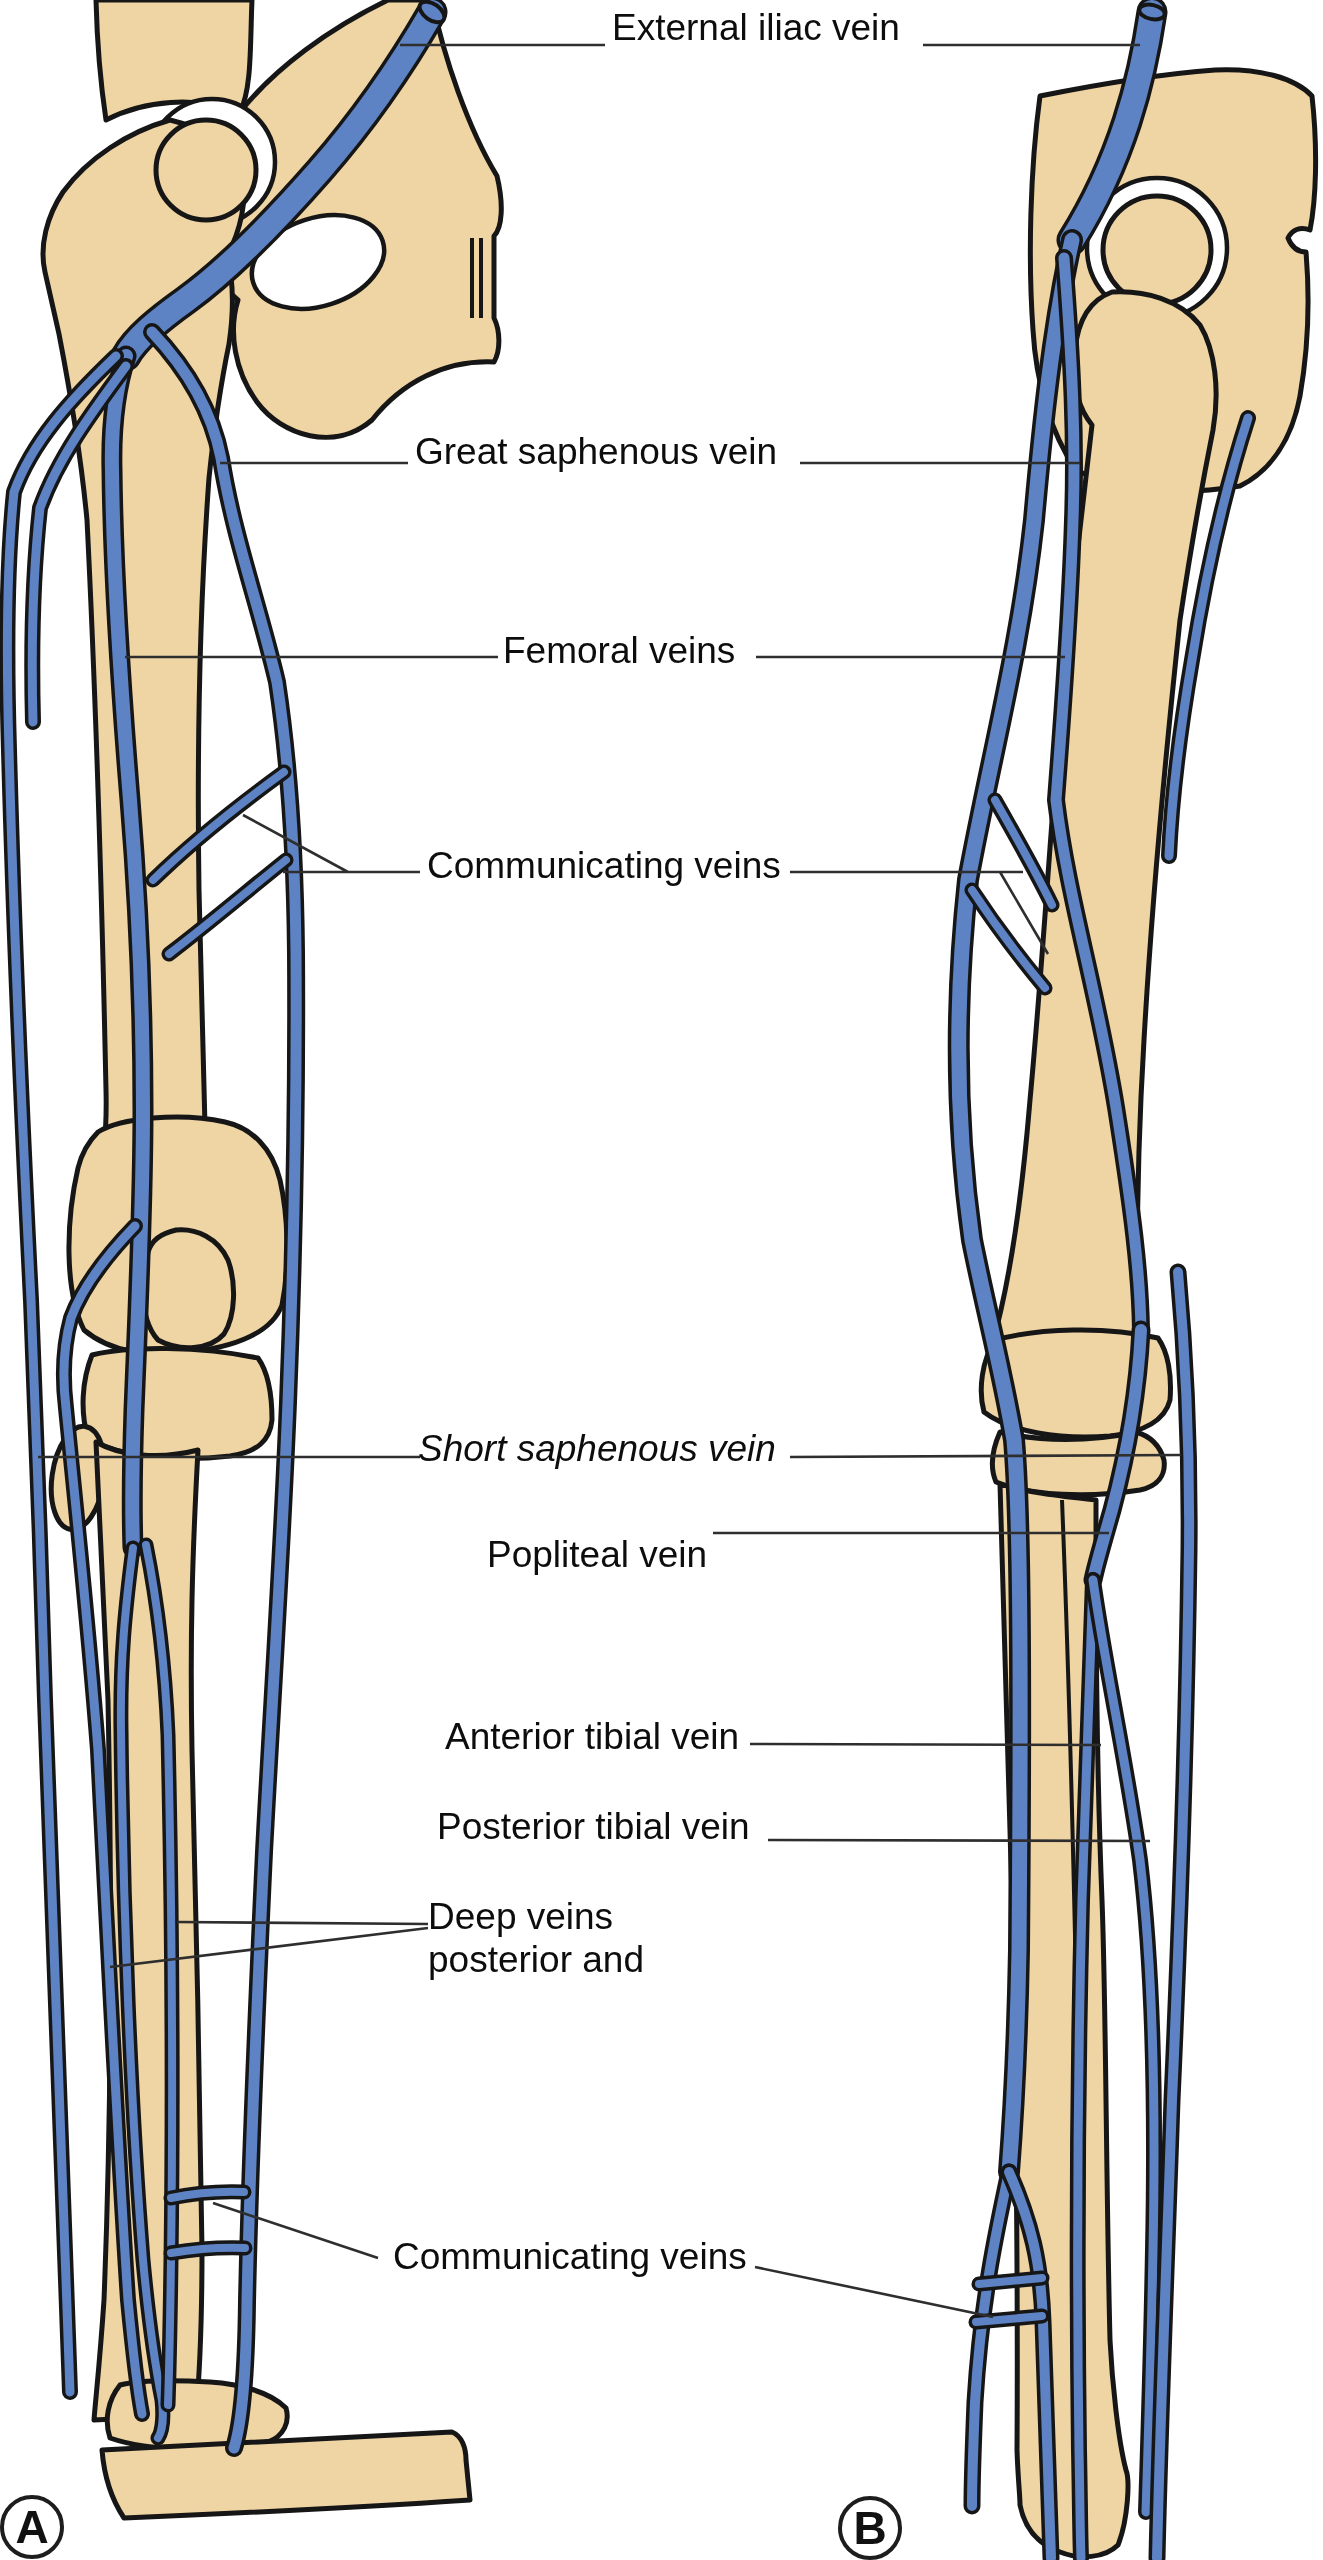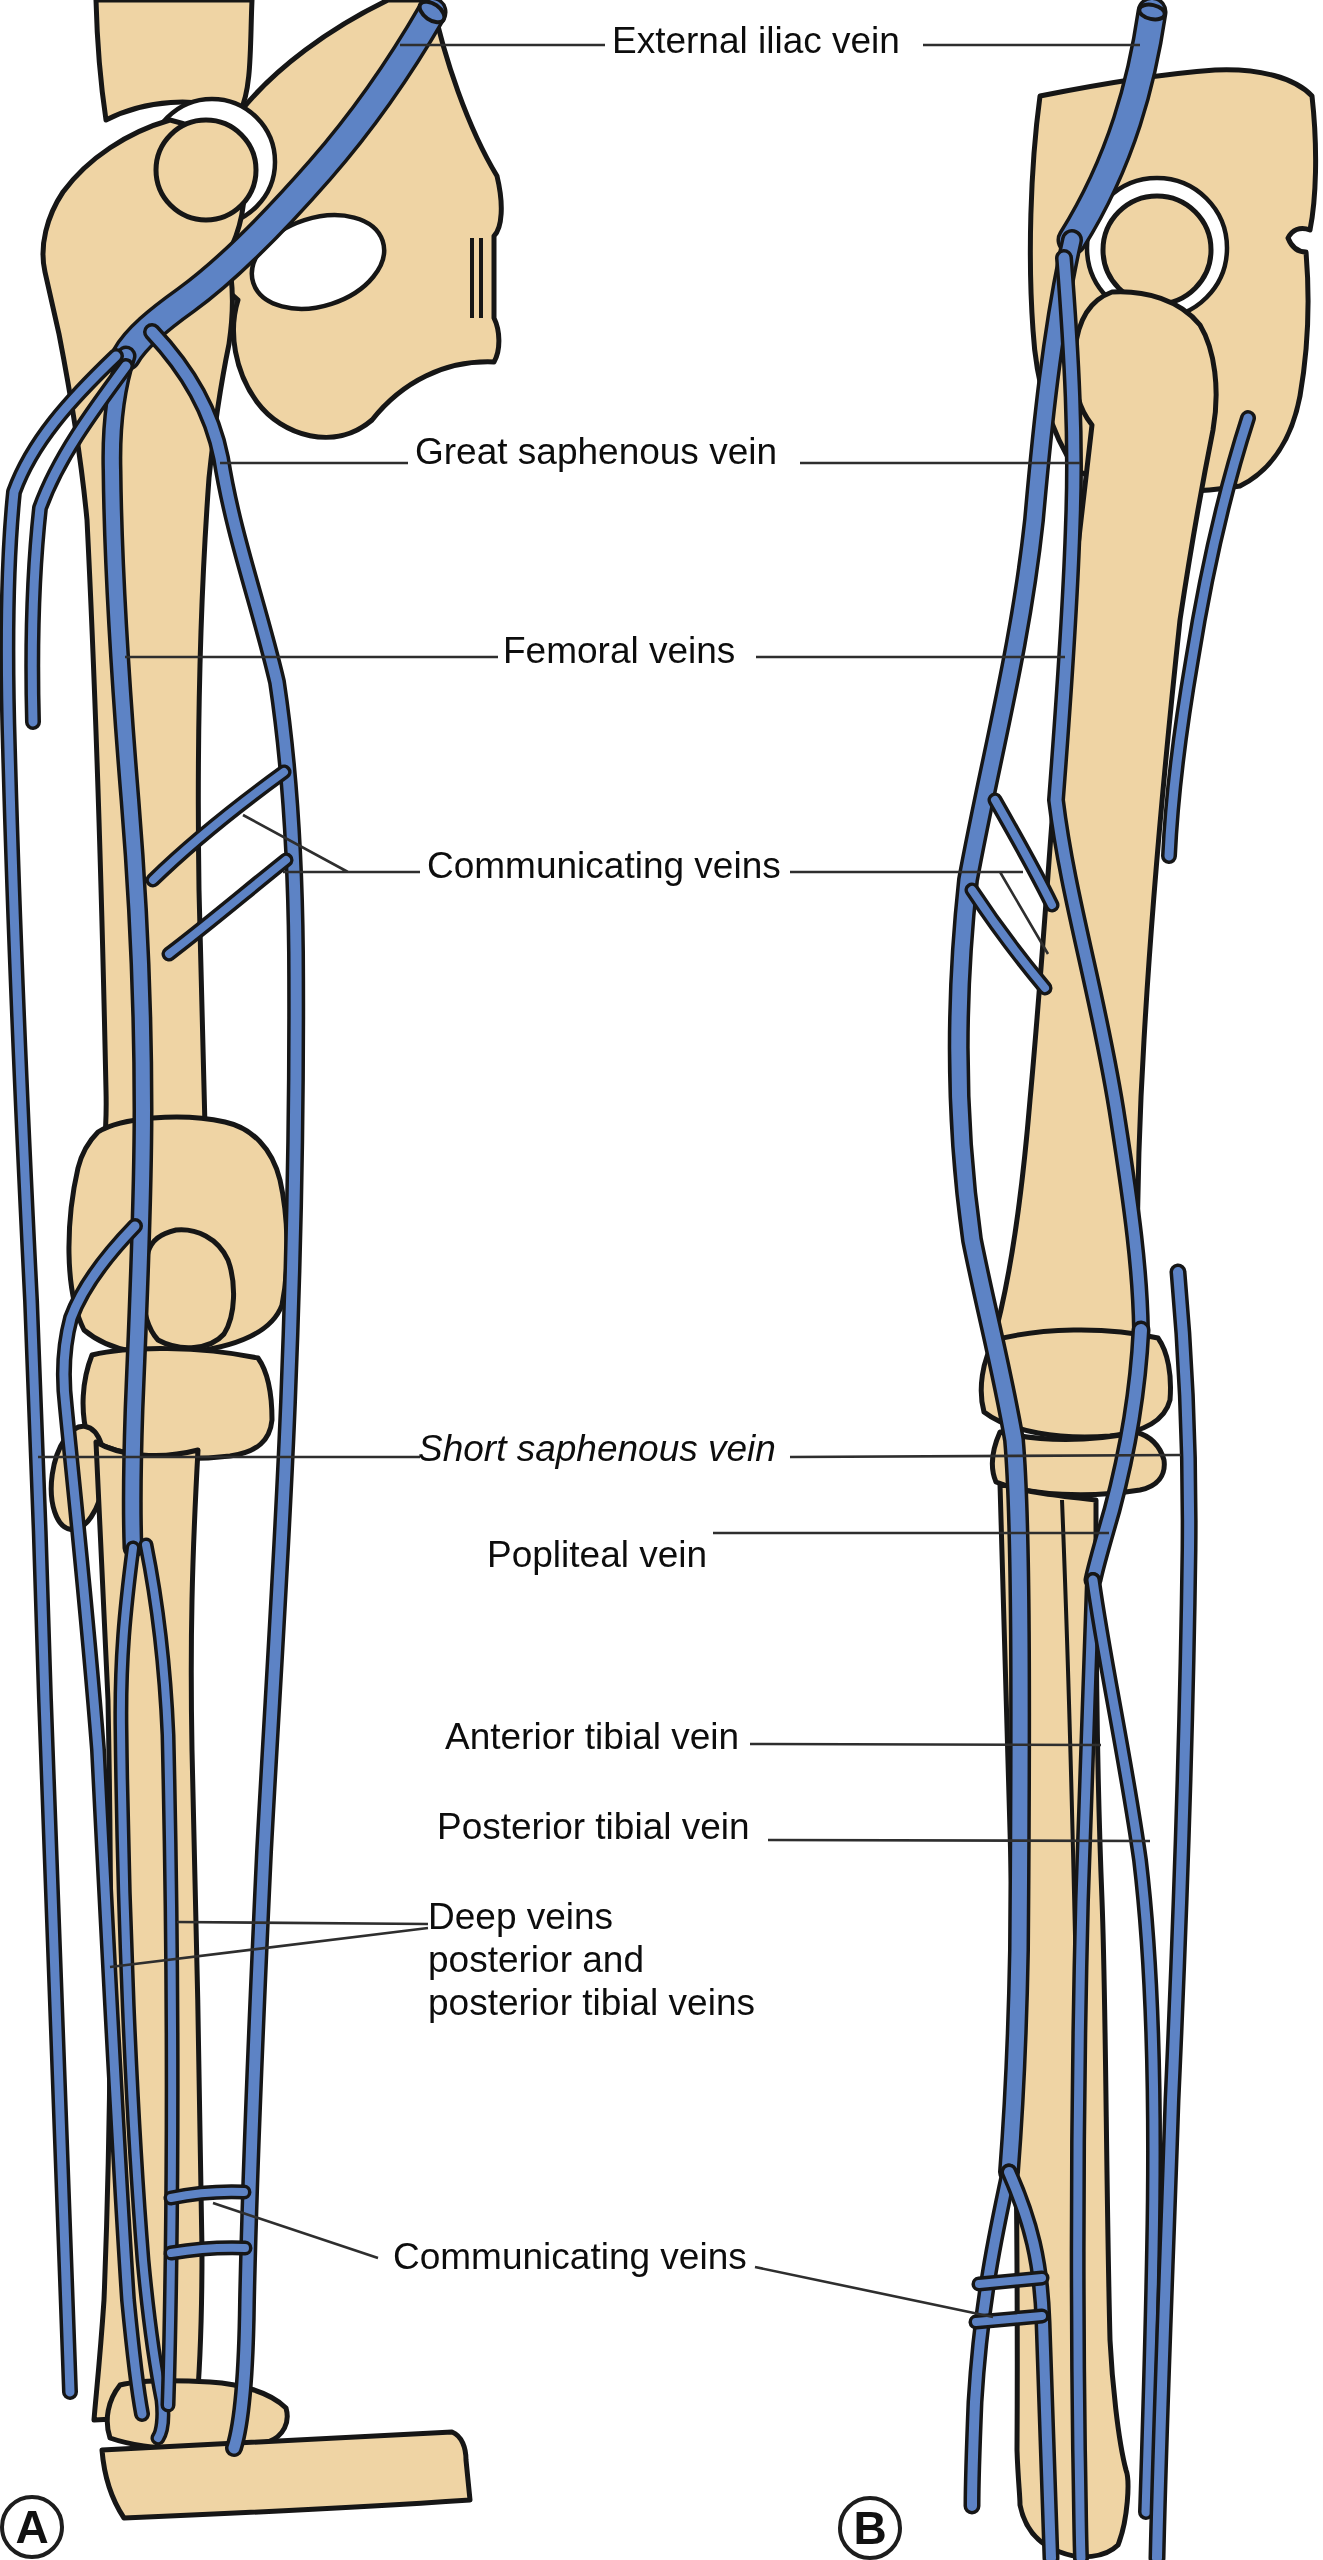--- a/index.html
+++ b/index.html
@@ -167,31 +167,30 @@
     <path class="leader" d="M790,1457 L1181,1455"></path>
     <path class="leader" d="M713,1533 L1109,1533"></path>
     <path class="leader" d="M750,1744 L1101,1745"></path>
     <path class="leader" d="M768,1840 L1150,1841"></path>
     <path class="leader" d="M428,1924 L177,1922 M428,1928 L110,1967"></path>
     <path class="leader" d="M378,2258 L213,2203"></path>
     <path class="leader" d="M755,2267 L993,2317"></path>
   </g>
 </svg>
 
-<div class="lbl" style="left:612px;top:20px;">External iliac vein</div>
+<div class="lbl" style="left:612px;top:7px;">External iliac vein</div>
 <div class="lbl" style="left:415px;top:431px;text-align:center;">Great saphenous vein</div>
 <div class="lbl" style="left:503px;top:630px;">Femoral veins</div>
 <div class="lbl" style="left:427px;top:845px;">Communicating veins</div>
 <div class="lbl" style="left:418px;top:1428px;font-style:italic;">Short saphenous vein</div>
 <div class="lbl" style="left:487px;top:1503px;margin-top:31px;">Popliteal vein</div>
 <div class="lbl" style="left:445px;top:1716px;">Anterior tibial vein</div>
 <div class="lbl" style="left:437px;top:1806px;">Posterior tibial vein</div>
 <div class="lbl" style="left:428px;top:1896px;">
   <div>Deep veins</div>
   <div>posterior and</div>
-  <div>posterior tibial veins</div>
 </div>
 <div class="lbl" style="left:393px;top:2236px;">Communicating veins</div>
 
 <div class="panel-letter" style="left:0px;top:2495px;">A</div>
 <div class="panel-letter" style="left:838px;top:2496px;">B</div>
 
 </div>
 
 </body></html>

